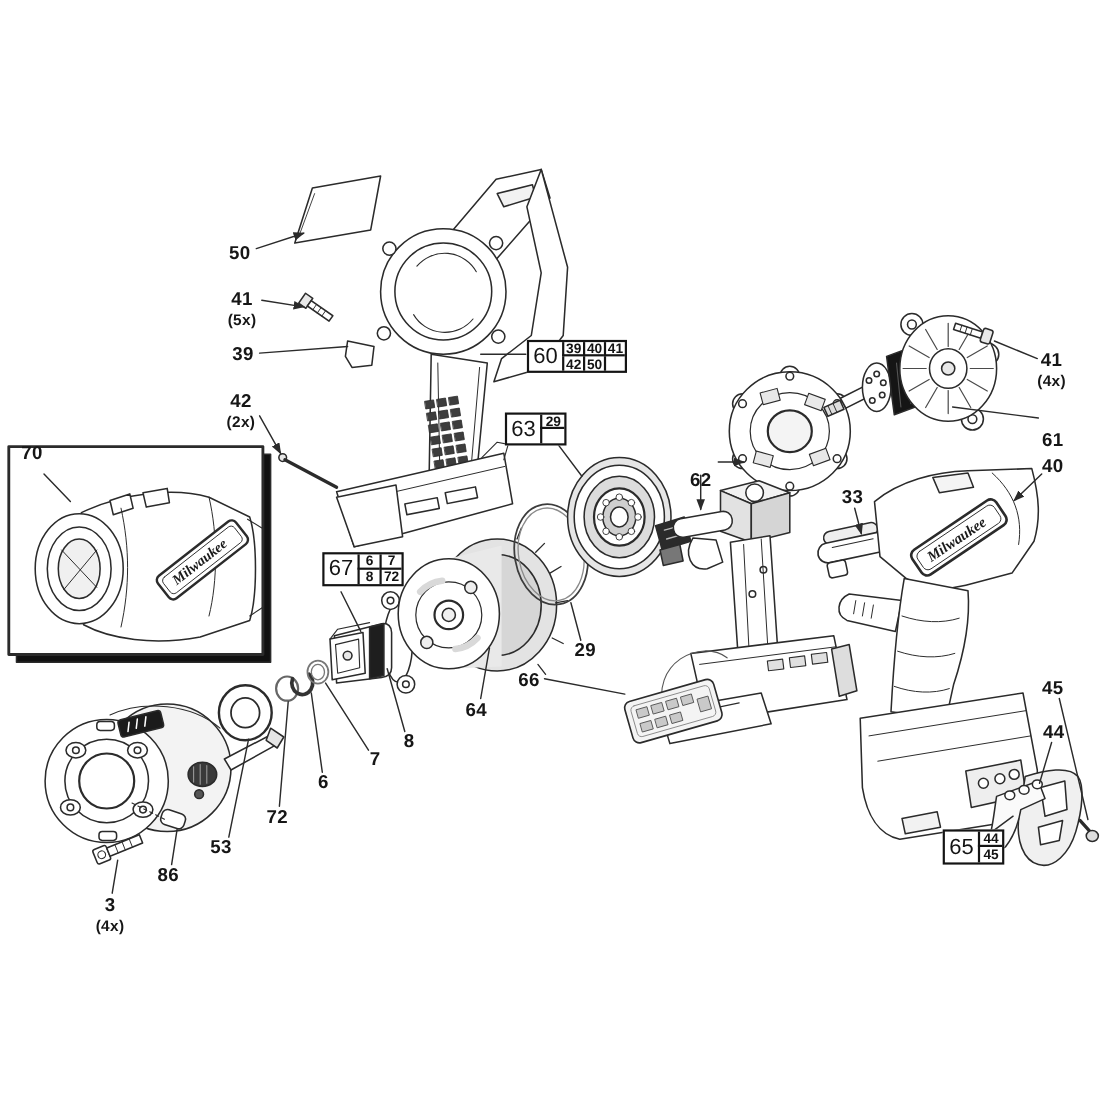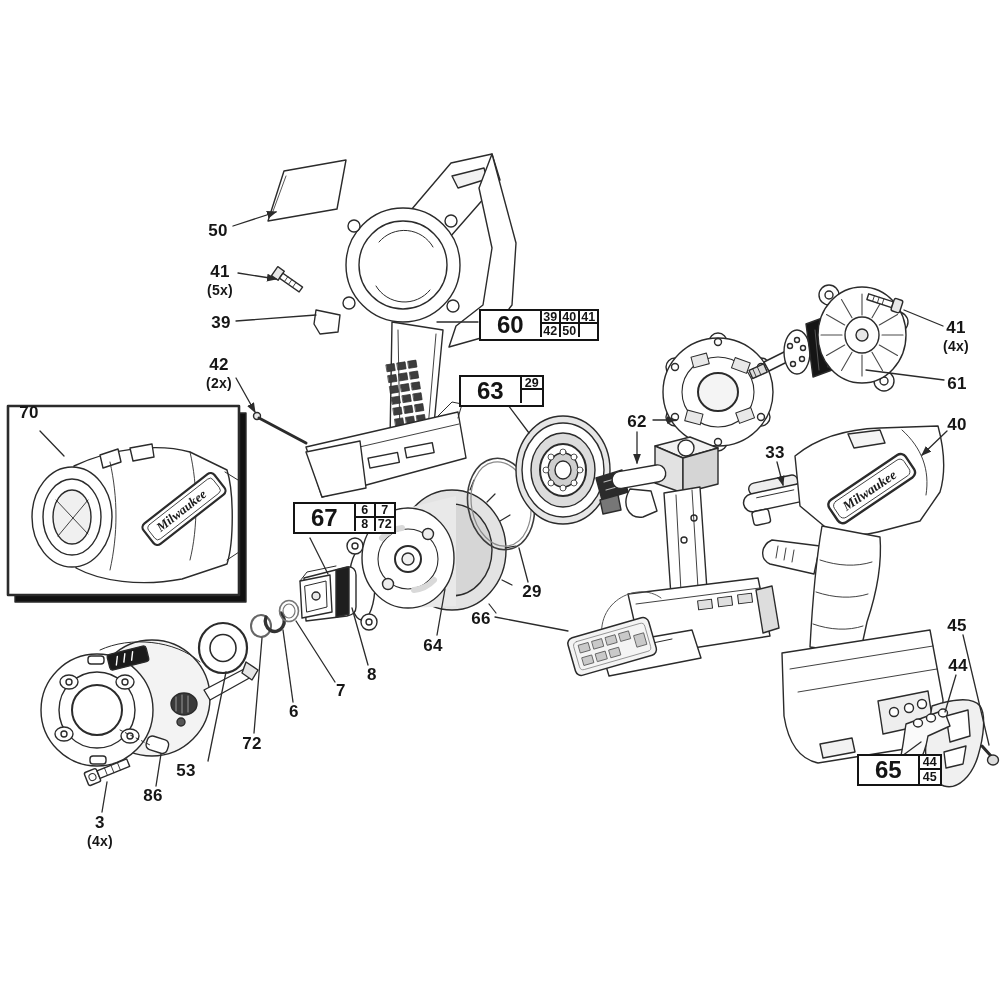--- a/index.html
+++ b/index.html
@@ -3,22 +3,22 @@
 <meta charset="utf-8">
 <style>
   html,body{margin:0;padding:0;background:#ffffff;}
   .stage{position:relative;width:1000px;height:1000px;background:#ffffff;overflow:hidden;
          font-family:"Liberation Sans",sans-serif;}
   .art{position:absolute;left:0;top:0;}
   .lbl{position:absolute;transform:translate(-50%,-50%);color:#161616;font-weight:700;
        font-size:17px;line-height:19px;text-align:center;white-space:nowrap;letter-spacing:.3px;}
   .lbl .qty{display:block;font-size:14px;}
   .cbox{position:absolute;display:flex;background:#fff;border:2px solid #141414;color:#141414;}
-  .cbox-main{display:flex;align-items:center;justify-content:center;font-weight:700;
-             font-size:24px;padding:0 16px;min-width:24px;}
+  .cbox-main{display:flex;align-items:center;justify-content:center;font-weight:400;
+             font-size:20px;padding:0 3px;min-width:24px;}
   .cgrid{display:grid;}
   .cgrid span{display:flex;align-items:center;justify-content:center;font-weight:700;
               font-size:12.5px;border-left:2px solid #141414;}
   .cgrid span.bb{border-bottom:2px solid #141414;}
   .g3{grid-template-columns:19px 19px 19px;grid-auto-rows:13px;}
   .g2{grid-template-columns:20px 20px;grid-auto-rows:13.5px;}
   .g1{grid-template-columns:22px;grid-auto-rows:13px;}
   .g1b{grid-template-columns:22px;grid-auto-rows:14px;}
   svg text{font-family:"Liberation Serif",serif;font-style:italic;font-weight:700;}
 </style>
@@ -434,33 +434,33 @@
 
   <text x="0" y="0" transform="translate(184,514) rotate(-38)" text-anchor="middle" font-size="13" fill="#1a1a1a">Milwaukee</text>
   <text x="0" y="0" transform="translate(872,494) rotate(-34)" text-anchor="middle" font-size="13.5" fill="#1a1a1a">Milwaukee</text>
 </svg>
 
 <div class="lbl" style="left:218px;top:230px">50</div>
 <div class="lbl" style="left:220px;top:281px"><span>41</span><span class="qty">(5x)</span></div>
 <div class="lbl" style="left:221px;top:322px">39</div>
 <div class="lbl" style="left:219px;top:374px"><span>42</span><span class="qty">(2x)</span></div>
 <div class="lbl" style="left:29px;top:412px">70</div>
-<div class="lbl" style="left:637px;top:421px">62</div>
+<div class="lbl" style="left:637px;top:436px">62</div>
 <div class="lbl" style="left:775px;top:452px">33</div>
-<div class="lbl" style="left:957px;top:383px">61</div>
+<div class="lbl" style="left:957px;top:400px">61</div>
 <div class="lbl" style="left:956px;top:337px"><span>41</span><span class="qty">(4x)</span></div>
 <div class="lbl" style="left:957px;top:424px">40</div>
 <div class="lbl" style="left:532px;top:591px">29</div>
 <div class="lbl" style="left:433px;top:645px">64</div>
 <div class="lbl" style="left:481px;top:618px">66</div>
 <div class="lbl" style="left:341px;top:690px">7</div>
 <div class="lbl" style="left:372px;top:674px">8</div>
 <div class="lbl" style="left:294px;top:711px">6</div>
 <div class="lbl" style="left:252px;top:743px">72</div>
-<div class="lbl" style="left:186px;top:770px">53</div>
+<div class="lbl" style="left:201px;top:770px">53</div>
 <div class="lbl" style="left:153px;top:795px">86</div>
 <div class="lbl" style="left:100px;top:832px"><span>3</span><span class="qty">(4x)</span></div>
 <div class="lbl" style="left:957px;top:625px">45</div>
 <div class="lbl" style="left:958px;top:665px">44</div>
 
 <div class="cbox" style="left:479px;top:309px">
   <div class="cbox-main">60</div>
   <div class="cgrid g3">
     <span class="bb">39</span>
     <span class="bb">40</span>

